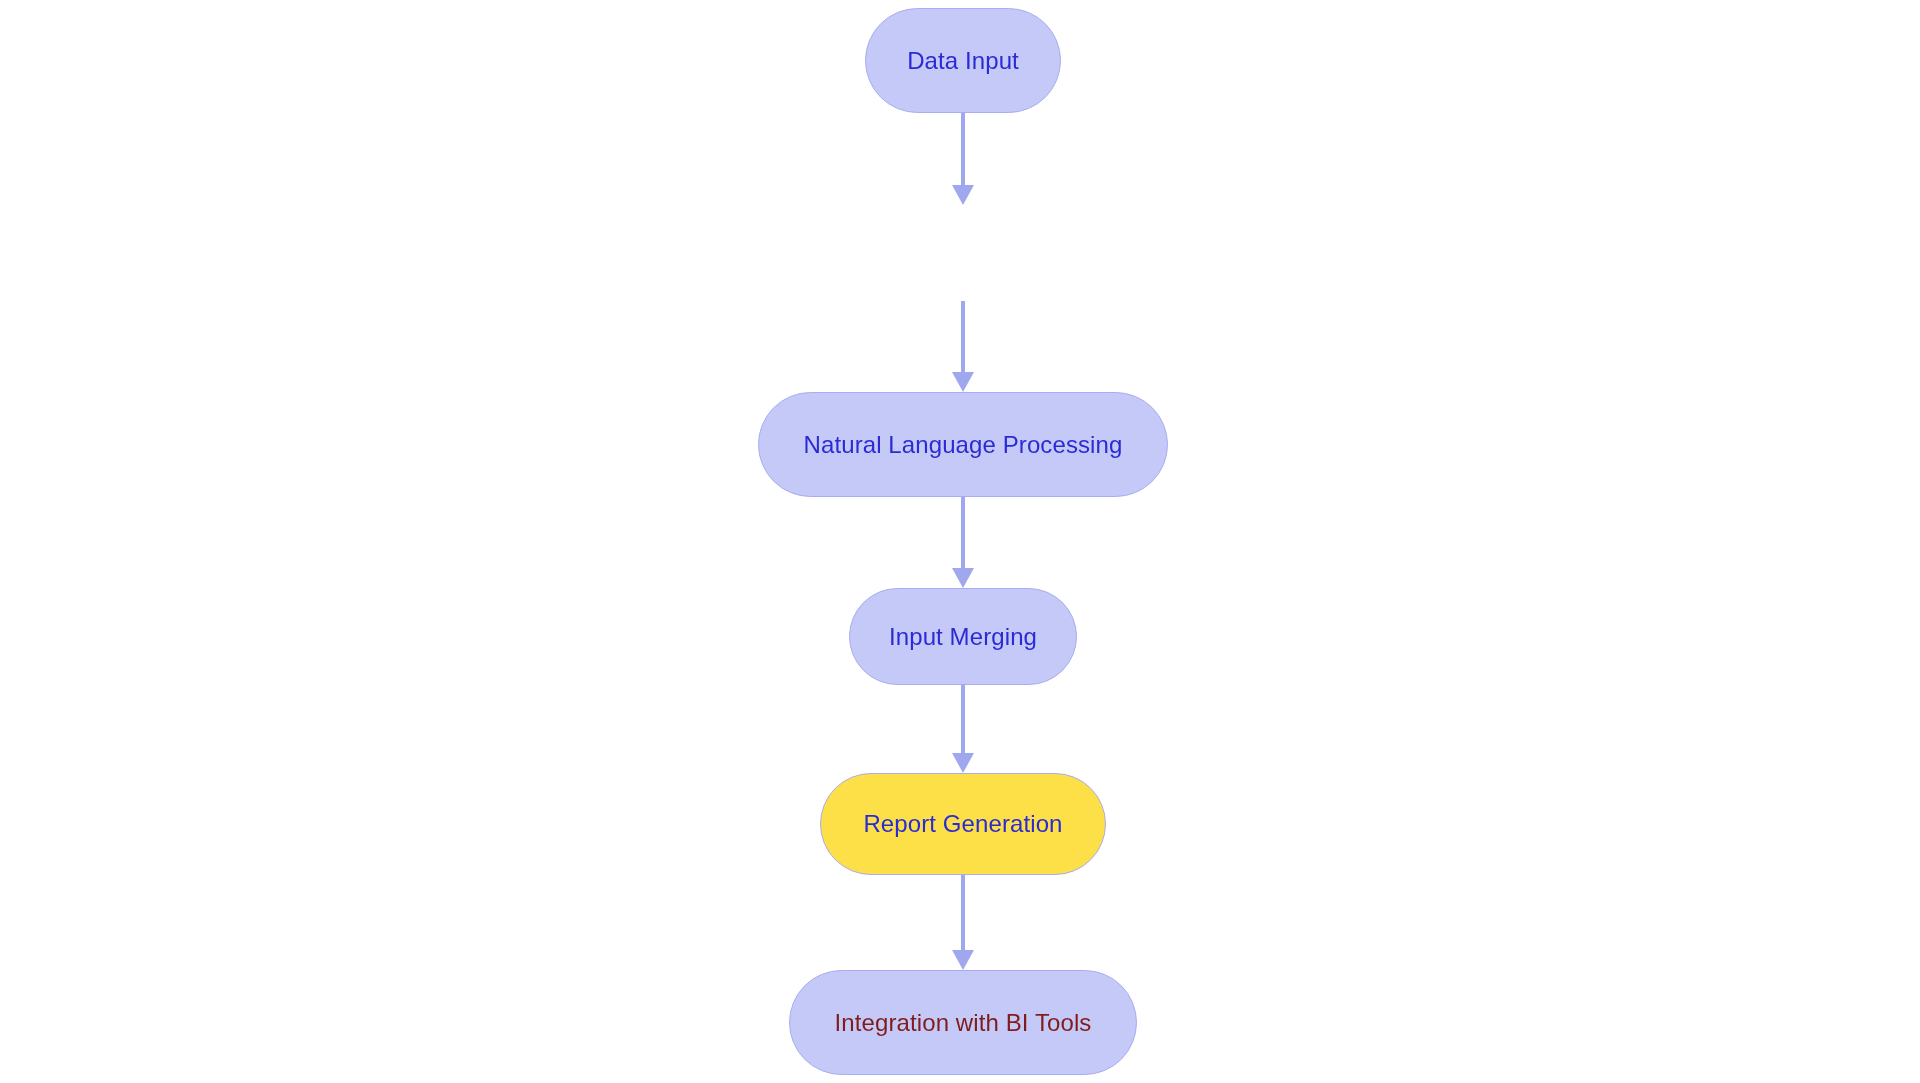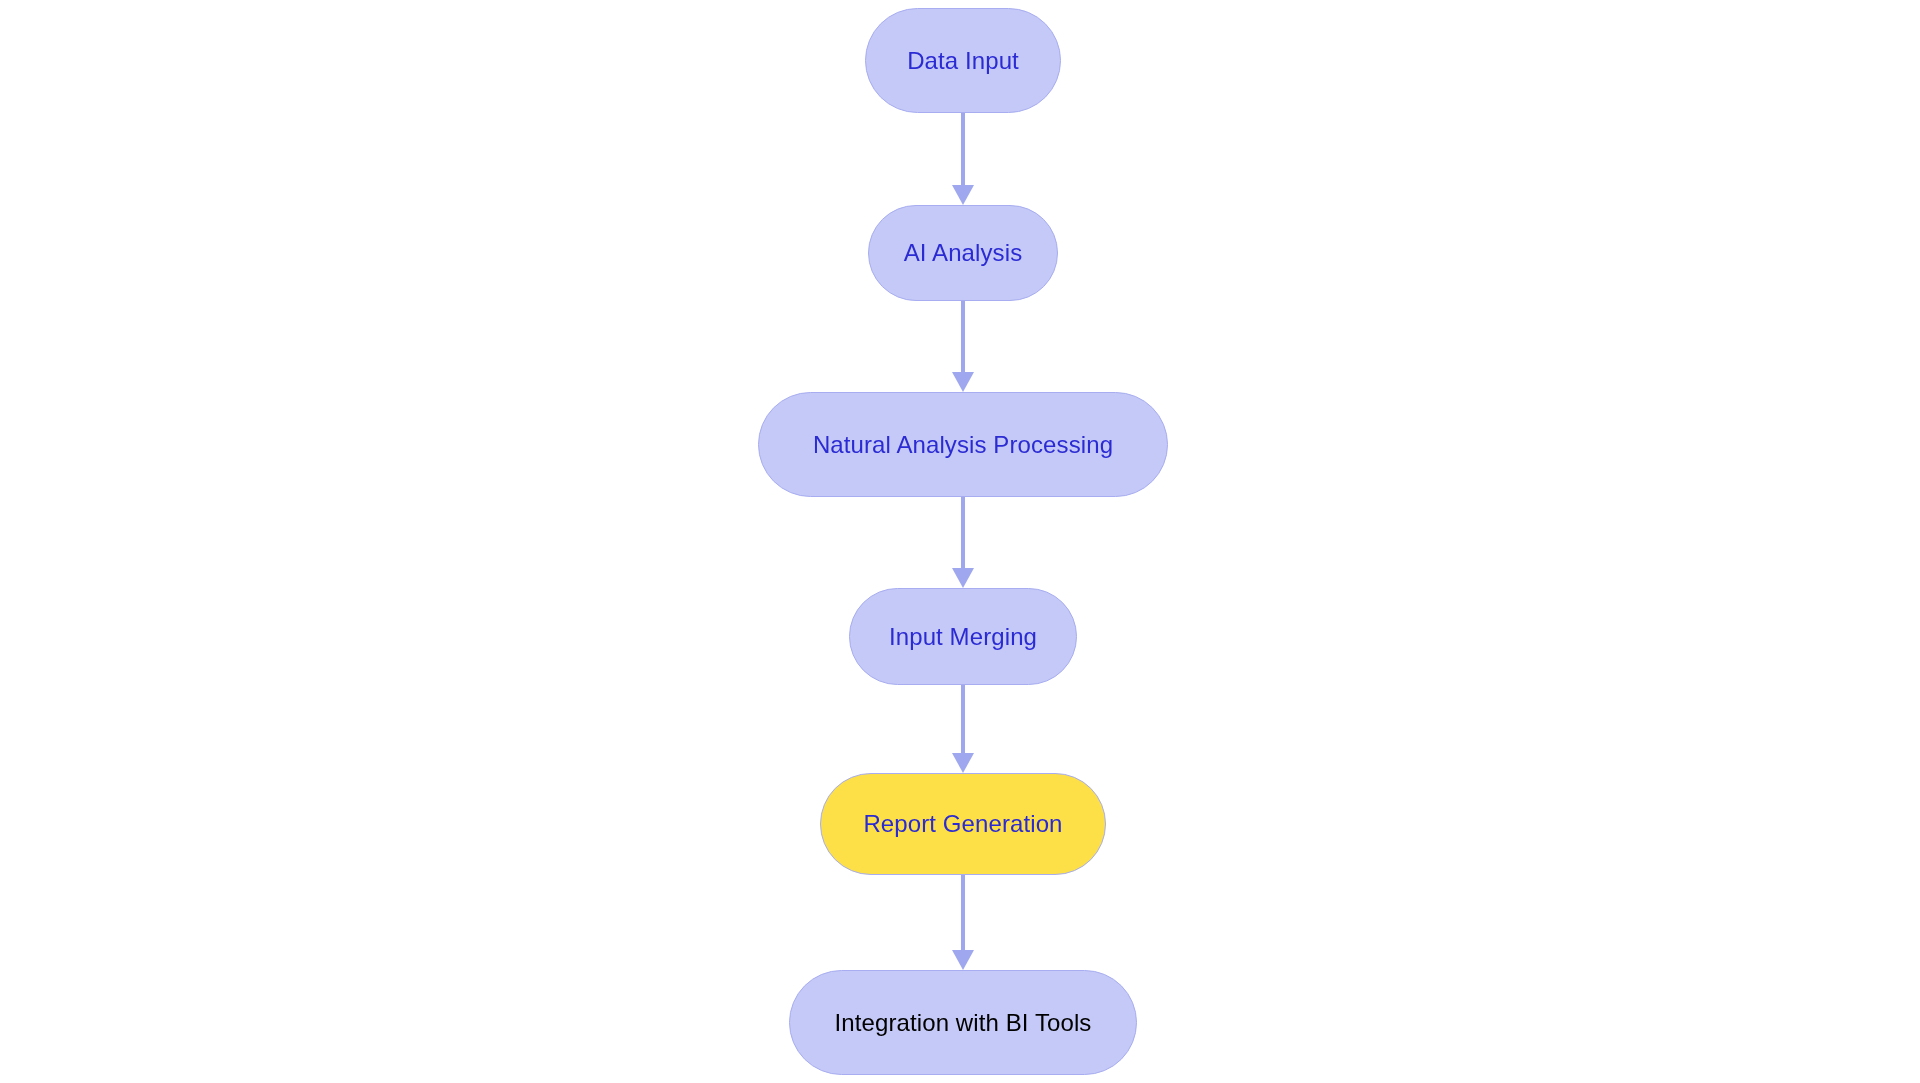--- a/index.html
+++ b/index.html
@@ -92,28 +92,25 @@
       <div class="connector-stem" style="height: 69px; background: rgb(159, 168, 238);"></div>
       <div class="connector-head" style="border-top-color: rgb(159, 168, 238);"></div>
     </div>
     <div class="connector" style="left: 963px; top: 875px; width: 24px; height: 95px;">
       <div class="connector-stem" style="height: 76px; background: rgb(159, 168, 238);"></div>
       <div class="connector-head" style="border-top-color: rgb(159, 168, 238);"></div>
     </div>
     <div class="node" style="left: 963px; top: 8px; width: 196px; height: 105px; background: rgb(197, 201, 247); border-color: rgb(167, 173, 240);">
       <span class="node-label" style="color: rgb(43, 43, 212);">Data Input</span>
     </div>
-    <div class="node" style="left: 963px; top: 205px; width: 190px; height: 96px; background: rgb(197, 201, 247); border-color: rgb(167, 173, 240);">
-      <span class="node-label" style="color: rgb(43, 43, 212);">AI Analysis</span>
-    </div>
     <div class="node" style="left: 963px; top: 392px; width: 410px; height: 105px; background: rgb(197, 201, 247); border-color: rgb(167, 173, 240);">
-      <span class="node-label" style="color: rgb(43, 43, 212);">Natural Analysis Processing</span>
+      <span class="node-label" style="color: rgb(43, 43, 212);">Natural Language Processing</span>
     </div>
     <div class="node" style="left: 963px; top: 588px; width: 228px; height: 97px; background: rgb(197, 201, 247); border-color: rgb(167, 173, 240);">
       <span class="node-label" style="color: rgb(43, 43, 212);">Input Merging</span>
     </div>
     <div class="node" style="left: 963px; top: 773px; width: 286px; height: 102px; background: #fde047; border-color: rgb(167, 173, 240);">
       <span class="node-label" style="color: rgb(43, 43, 212);">Report Generation</span>
     </div>
     <div class="node" style="left: 963px; top: 970px; width: 348px; height: 105px; background: rgb(197, 201, 247); border-color: rgb(167, 173, 240);">
-      <span class="node-label" style="color: #000000;">Integration with BI Tools</span>
+      <span class="node-label" style="color: #7f1d1d;">Integration with BI Tools</span>
     </div>
   </div>
 
 </body></html>

